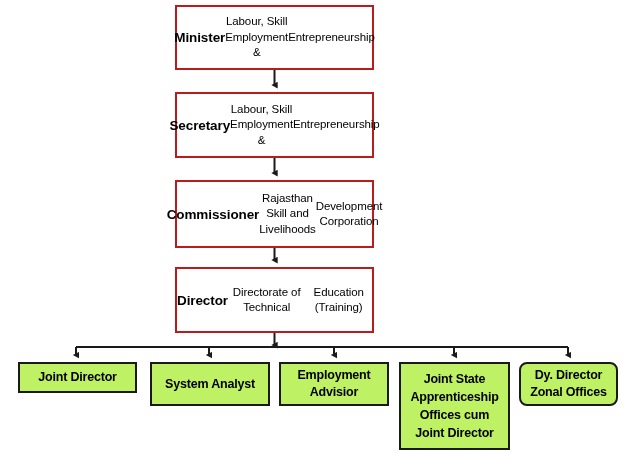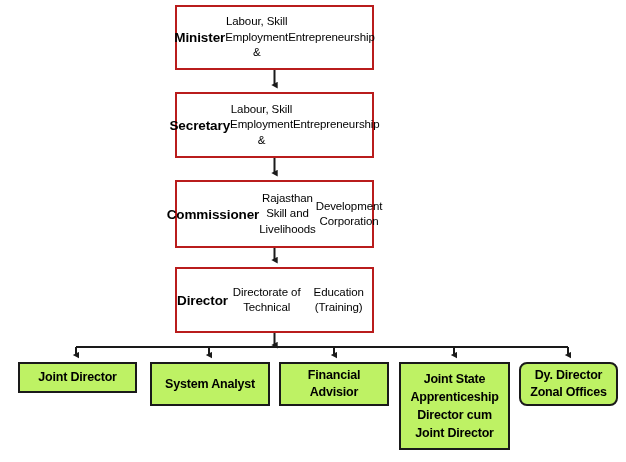--- a/index.html
+++ b/index.html
@@ -142,30 +142,30 @@
   </div>
 
   <div class="leaf" id="leaf-1">
     <div class="leaf-text">
       <div>System Analyst</div>
     </div>
   </div>
 
   <div class="leaf" id="leaf-2">
     <div class="leaf-text">
-      <div>Financial</div>
+      <div>Employment</div>
       <div>Advisior</div>
     </div>
   </div>
 
   <div class="leaf" id="leaf-3">
     <div class="leaf-text">
       <div>Joint State</div>
       <div>Apprenticeship</div>
-      <div>Director cum</div>
+      <div>Offices cum</div>
       <div>Joint Director</div>
     </div>
   </div>
 
   <div class="leaf" id="leaf-4">
     <div class="leaf-text">
       <div>Dy. Director</div>
       <div>Zonal Offices</div>
     </div>
   </div>

